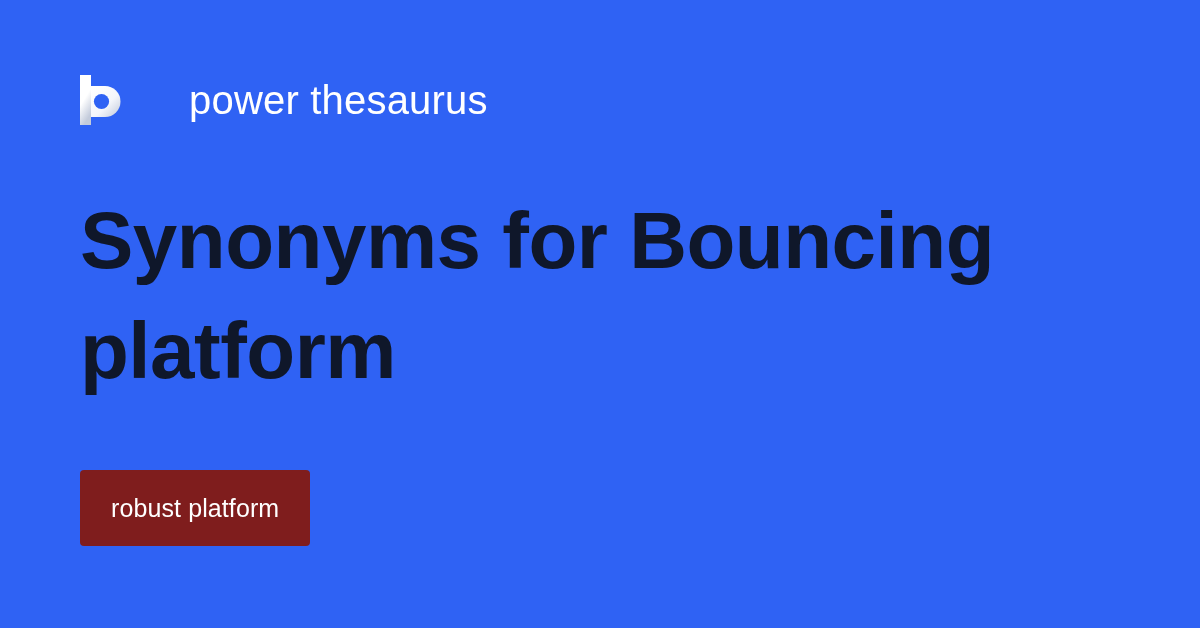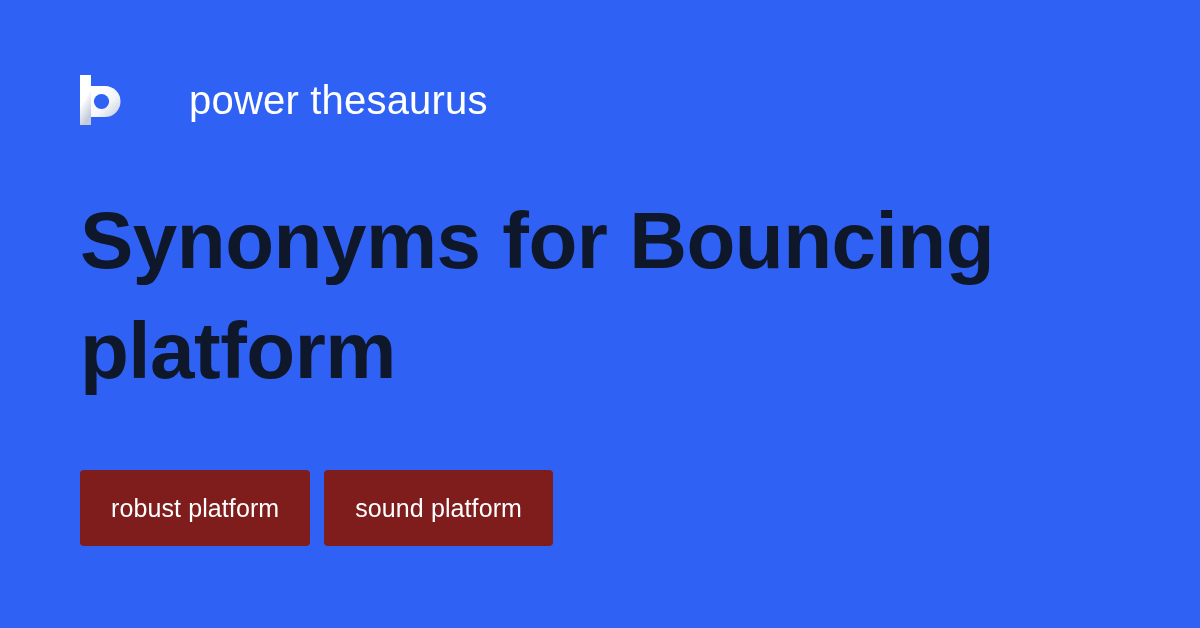--- a/index.html
+++ b/index.html
@@ -131,18 +131,15 @@
     </span>
     <span class="brand-name">power thesaurus</span>
   </div>
 
   <h1 class="headline">Synonyms for Bouncing platform</h1>
 
   <div class="chip-row">
     <div class="chip">
       <span class="chip-label">robust platform</span>
     </div>
-    <div class="chip">
-      <span class="chip-label">sound platform</span>
-    </div>
   </div>
 
 </div>
 
 </body></html>

